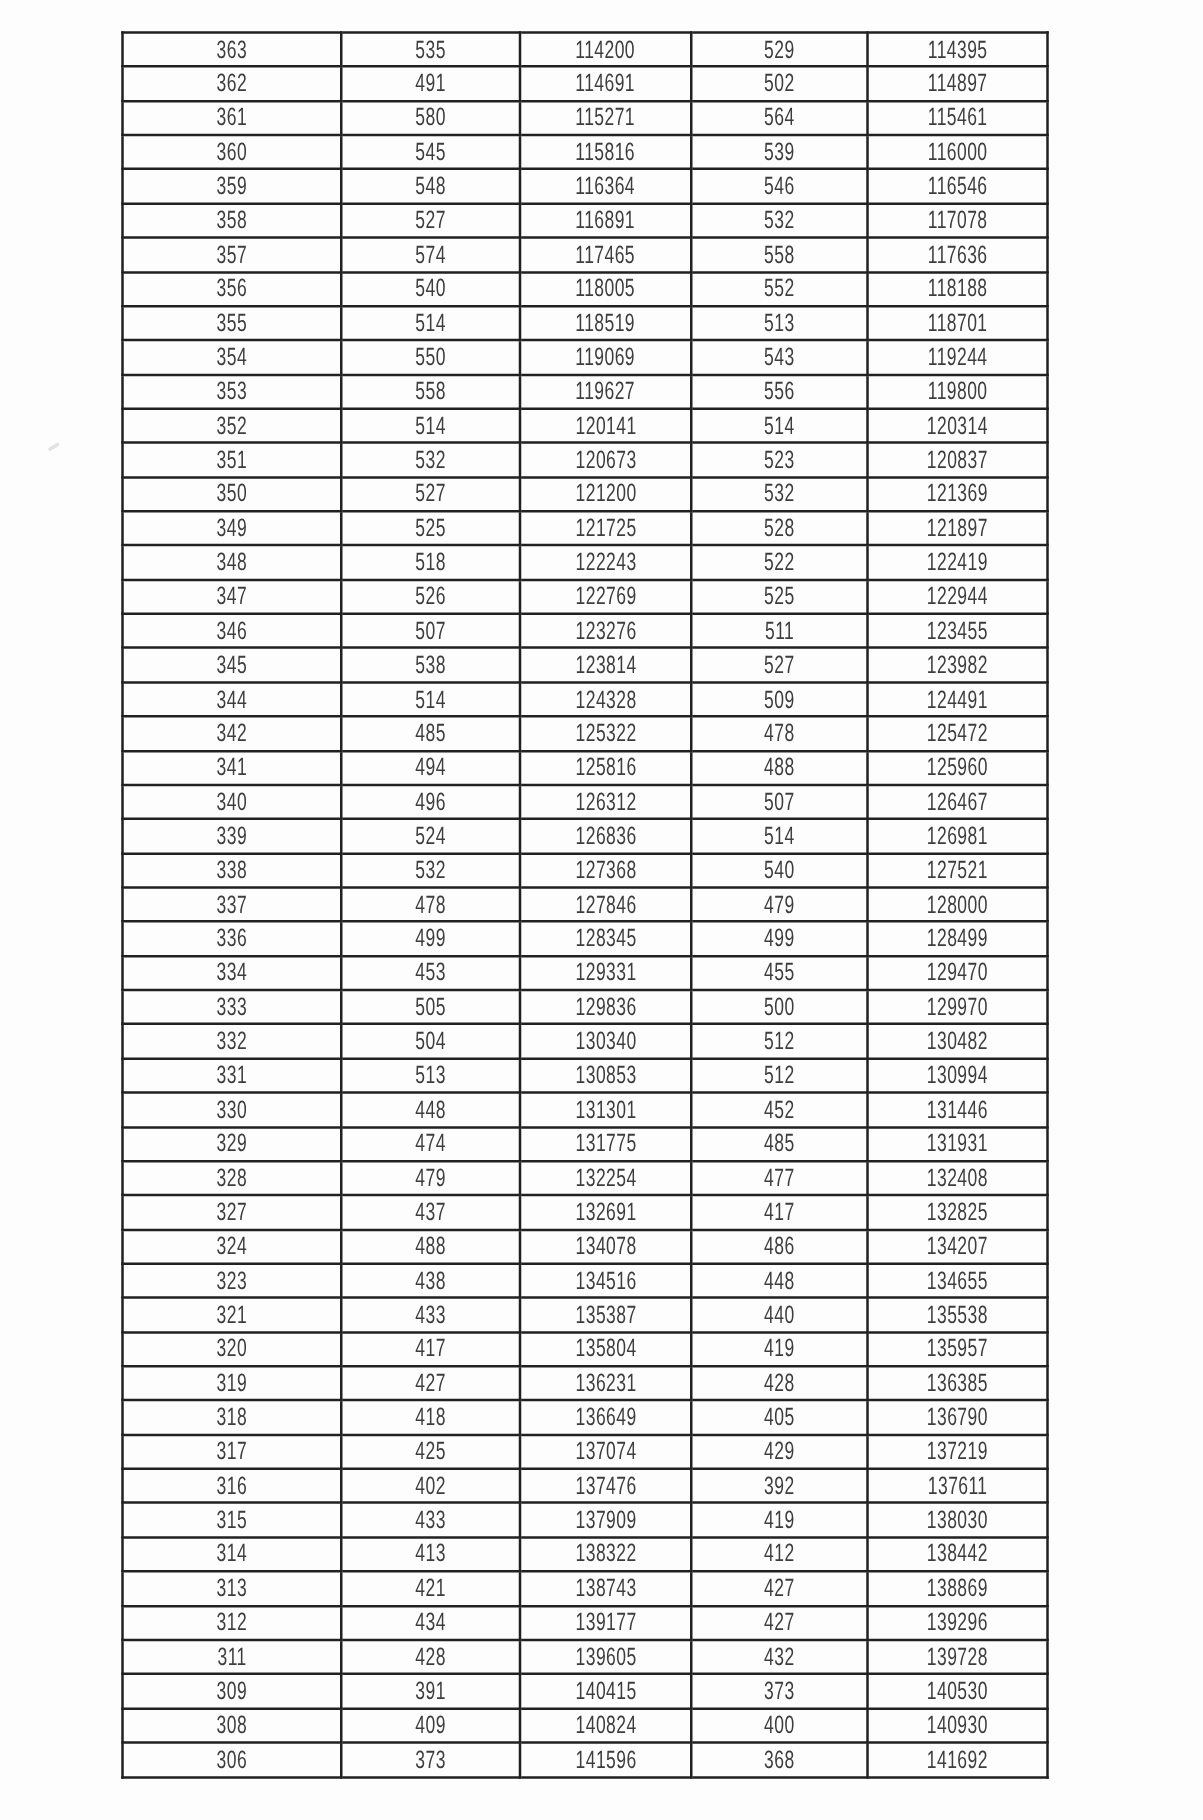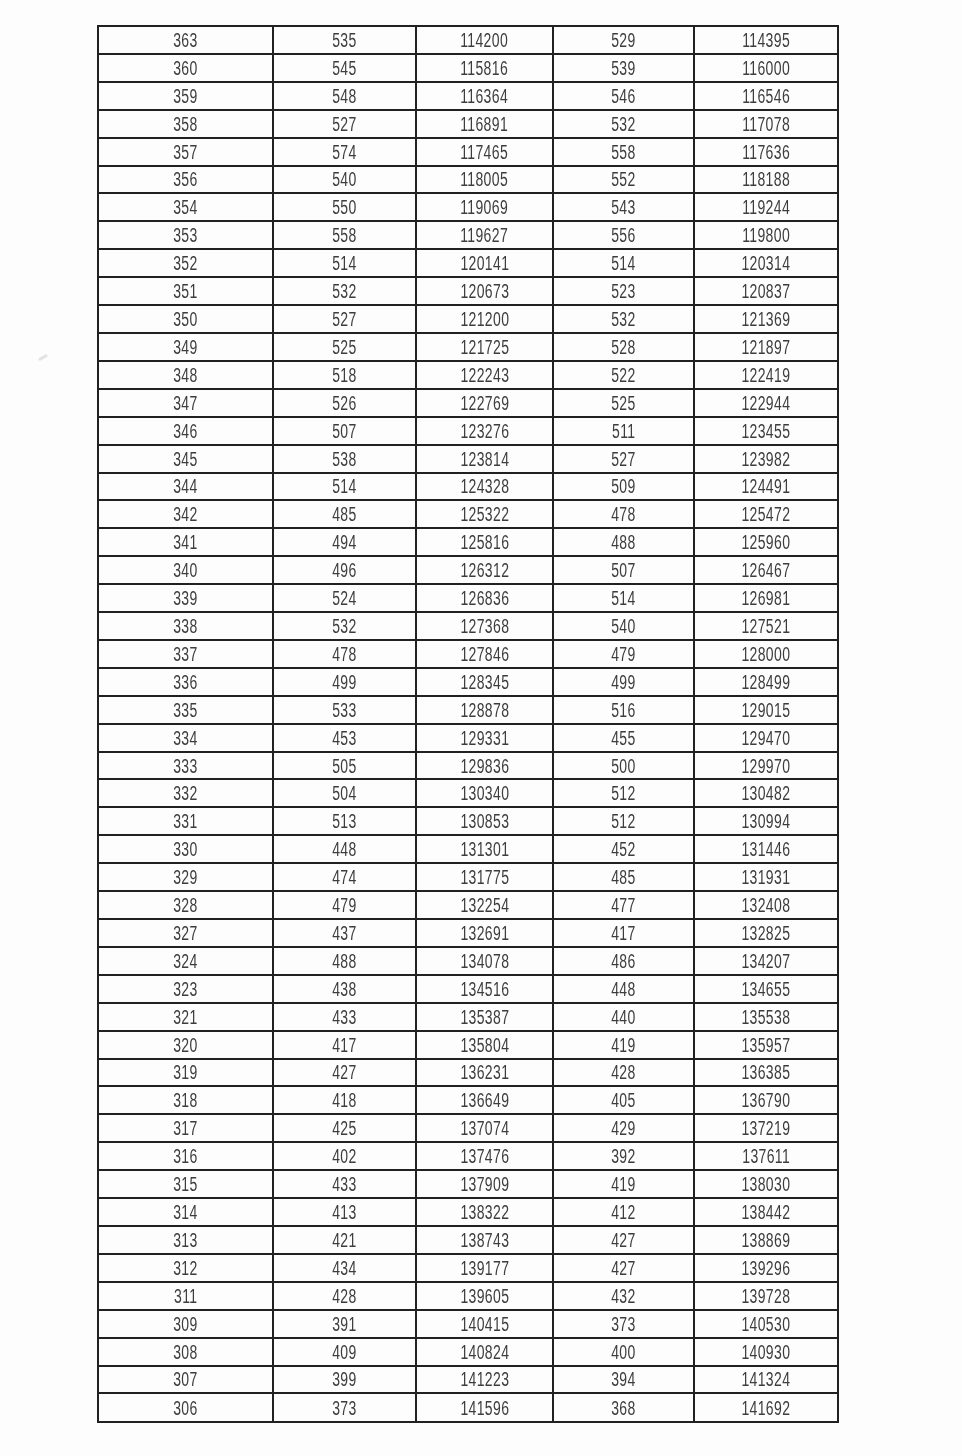--- a/index.html
+++ b/index.html
@@ -69,20 +69,34 @@
       </colgroup>
     <tbody>
         <tr>
           <td><span class="cell-text">363</span></td>
           <td><span class="cell-text">535</span></td>
           <td><span class="cell-text">114200</span></td>
           <td><span class="cell-text">529</span></td>
           <td><span class="cell-text">114395</span></td>
         </tr>
         <tr>
+          <td><span class="cell-text">362</span></td>
+          <td><span class="cell-text">491</span></td>
+          <td><span class="cell-text">114691</span></td>
+          <td><span class="cell-text">502</span></td>
+          <td><span class="cell-text">114897</span></td>
+        </tr>
+        <tr>
+          <td><span class="cell-text">361</span></td>
+          <td><span class="cell-text">580</span></td>
+          <td><span class="cell-text">115271</span></td>
+          <td><span class="cell-text">564</span></td>
+          <td><span class="cell-text">115461</span></td>
+        </tr>
+        <tr>
           <td><span class="cell-text">360</span></td>
           <td><span class="cell-text">545</span></td>
           <td><span class="cell-text">115816</span></td>
           <td><span class="cell-text">539</span></td>
           <td><span class="cell-text">116000</span></td>
         </tr>
         <tr>
           <td><span class="cell-text">359</span></td>
           <td><span class="cell-text">548</span></td>
           <td><span class="cell-text">116364</span></td>
@@ -104,20 +118,27 @@
           <td><span class="cell-text">117636</span></td>
         </tr>
         <tr>
           <td><span class="cell-text">356</span></td>
           <td><span class="cell-text">540</span></td>
           <td><span class="cell-text">118005</span></td>
           <td><span class="cell-text">552</span></td>
           <td><span class="cell-text">118188</span></td>
         </tr>
         <tr>
+          <td><span class="cell-text">355</span></td>
+          <td><span class="cell-text">514</span></td>
+          <td><span class="cell-text">118519</span></td>
+          <td><span class="cell-text">513</span></td>
+          <td><span class="cell-text">118701</span></td>
+        </tr>
+        <tr>
           <td><span class="cell-text">354</span></td>
           <td><span class="cell-text">550</span></td>
           <td><span class="cell-text">119069</span></td>
           <td><span class="cell-text">543</span></td>
           <td><span class="cell-text">119244</span></td>
         </tr>
         <tr>
           <td><span class="cell-text">353</span></td>
           <td><span class="cell-text">558</span></td>
           <td><span class="cell-text">119627</span></td>
@@ -230,27 +251,20 @@
           <td><span class="cell-text">128000</span></td>
         </tr>
         <tr>
           <td><span class="cell-text">336</span></td>
           <td><span class="cell-text">499</span></td>
           <td><span class="cell-text">128345</span></td>
           <td><span class="cell-text">499</span></td>
           <td><span class="cell-text">128499</span></td>
         </tr>
         <tr>
-          <td><span class="cell-text">335</span></td>
-          <td><span class="cell-text">533</span></td>
-          <td><span class="cell-text">128878</span></td>
-          <td><span class="cell-text">516</span></td>
-          <td><span class="cell-text">129015</span></td>
-        </tr>
-        <tr>
           <td><span class="cell-text">334</span></td>
           <td><span class="cell-text">453</span></td>
           <td><span class="cell-text">129331</span></td>
           <td><span class="cell-text">455</span></td>
           <td><span class="cell-text">129470</span></td>
         </tr>
         <tr>
           <td><span class="cell-text">333</span></td>
           <td><span class="cell-text">505</span></td>
           <td><span class="cell-text">129836</span></td>
@@ -398,27 +412,20 @@
           <td><span class="cell-text">140530</span></td>
         </tr>
         <tr>
           <td><span class="cell-text">308</span></td>
           <td><span class="cell-text">409</span></td>
           <td><span class="cell-text">140824</span></td>
           <td><span class="cell-text">400</span></td>
           <td><span class="cell-text">140930</span></td>
         </tr>
         <tr>
-          <td><span class="cell-text">307</span></td>
-          <td><span class="cell-text">399</span></td>
-          <td><span class="cell-text">141223</span></td>
-          <td><span class="cell-text">394</span></td>
-          <td><span class="cell-text">141324</span></td>
-        </tr>
-        <tr>
           <td><span class="cell-text">306</span></td>
           <td><span class="cell-text">373</span></td>
           <td><span class="cell-text">141596</span></td>
           <td><span class="cell-text">368</span></td>
           <td><span class="cell-text">141692</span></td>
         </tr>
       </tbody>
   </table>
 </div>
 

